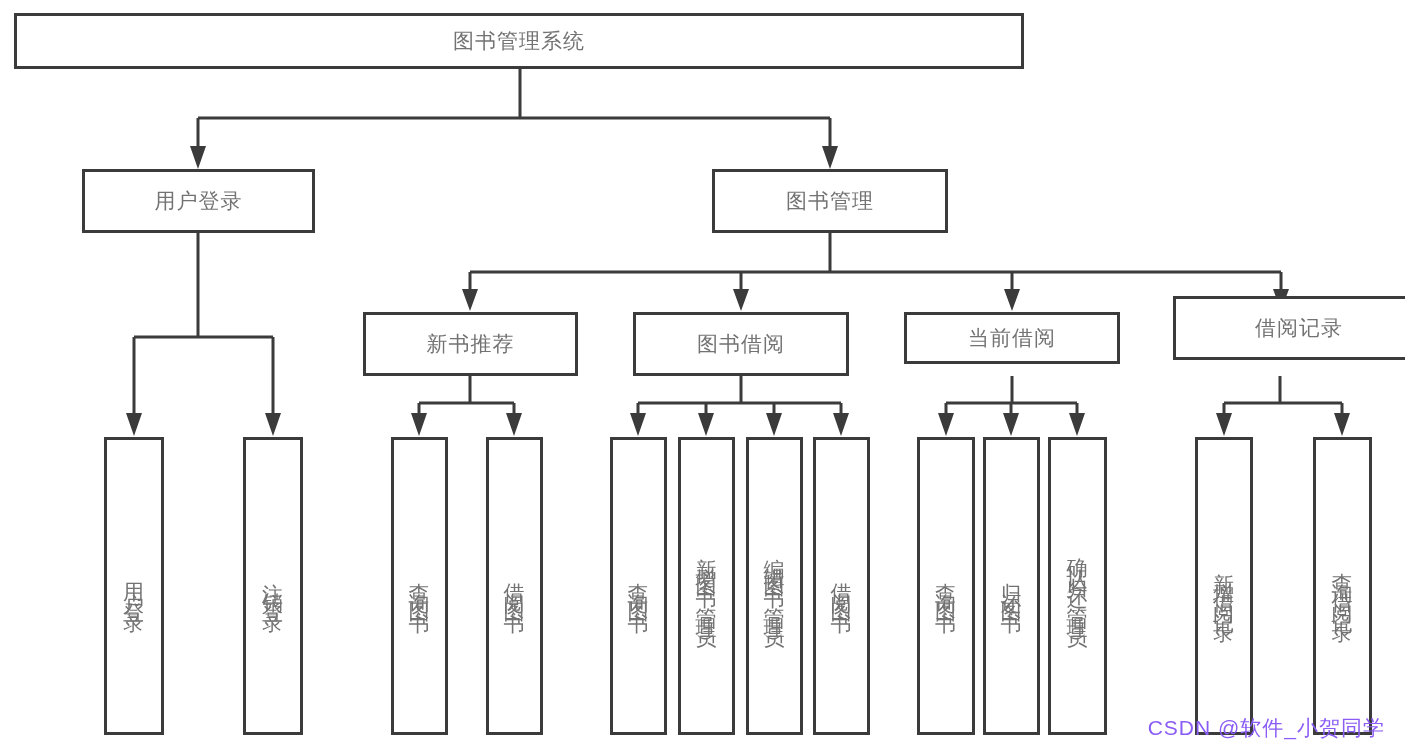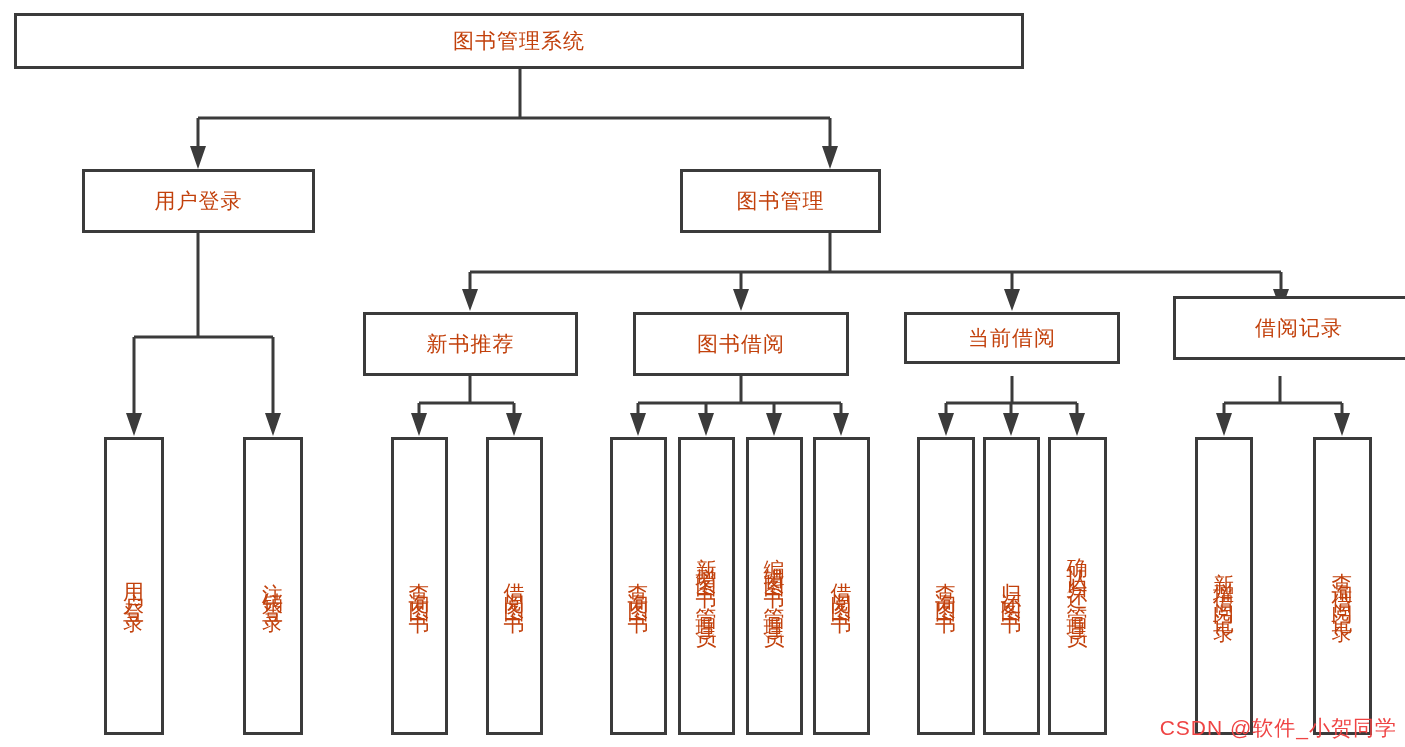--- a/index.html
+++ b/index.html
@@ -12,38 +12,38 @@
   }
   #wires{position:absolute;left:0;top:0;width:1405px;height:747px;}
   .box{
     position:absolute;
     box-sizing:border-box;
     background:#ffffff;
     border:3px solid #3b3b3b;
     display:flex;
     align-items:center;
     justify-content:center;
-    color:#c2410c;
+    color:#737373;
     font-size:21px;
     z-index:2;
   }
   .box.h span{letter-spacing:1px;white-space:nowrap;}
   .box.v .vt{
     writing-mode:vertical-rl;
     text-orientation:mixed;
     letter-spacing:10px;
     line-height:1;
     white-space:nowrap;
   }
   #watermark{
     position:absolute;
-    right:8px;
+    right:20px;
     bottom:5px;
     font-size:21px;
-    color:#ef4444;
+    color:#8b5cf6;
     letter-spacing:1px;
     z-index:5;
     white-space:nowrap;
   }
 </style>
 </head>
 <body>
 
 <div id="canvas">
 
@@ -65,21 +65,21 @@
              M1216 413 H1232 L1224 436 Z M1334 413 H1350 L1342 436 Z" fill="#3b3b3b" stroke="none"></path>
   </svg>
 
   <div class="box h" style="left:14px;top:13px;width:1010px;height:56px">
     <span>图书管理系统</span>
   </div>
 
   <div class="box h" style="left:82px;top:169px;width:233px;height:64px">
     <span>用户登录</span>
   </div>
-  <div class="box h" style="left:680px;top:169px;width:201px;height:64px">
+  <div class="box h" style="left:712px;top:169px;width:236px;height:64px">
     <span>图书管理</span>
   </div>
 
   <div class="box h" style="left:633px;top:312px;width:216px;height:64px">
     <span>图书借阅</span>
   </div>
   <div class="box h" style="left:363px;top:312px;width:215px;height:64px">
     <span>新书推荐</span>
   </div>
   <div class="box h" style="left:904px;top:312px;width:216px;height:52px">

